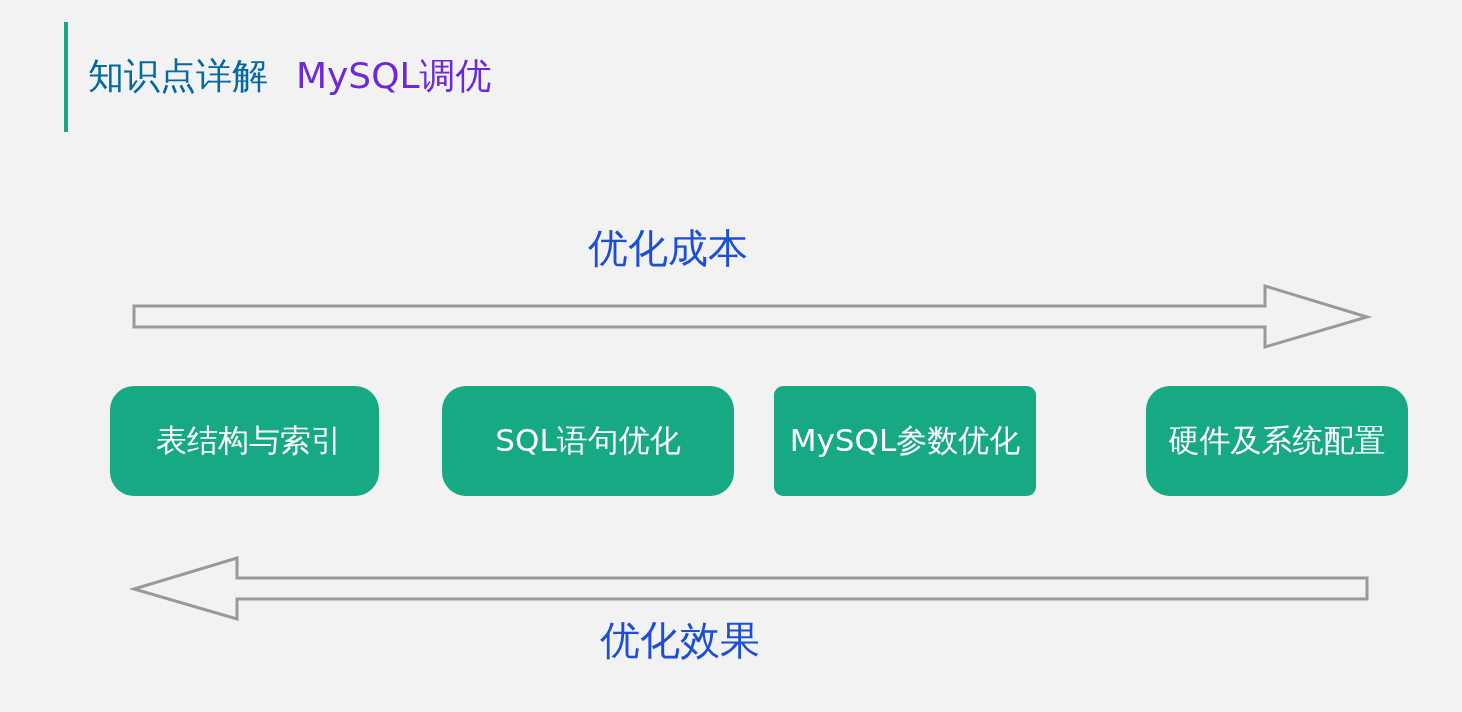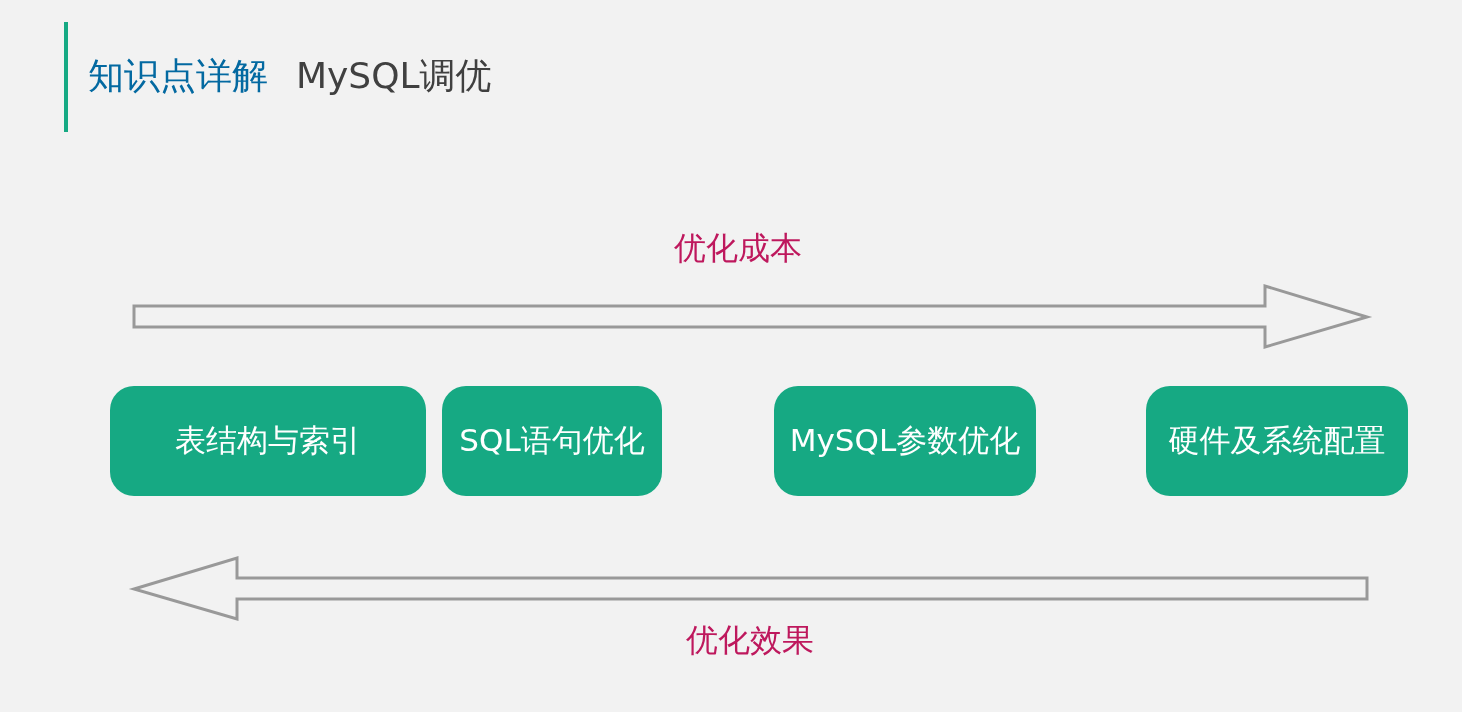--- a/index.html
+++ b/index.html
@@ -14,44 +14,44 @@
       position: absolute; left: 64px; top: 22px;
       width: 4px; height: 110px;
       background: #16a983;
     }
     .title {
       position: absolute; left: 88px; top: 52px;
       font-size: 36px; line-height: 48px;
       white-space: nowrap;
     }
     .title .prefix { color: #0369a1; }
-    .title .main { color: #404040; margin-left: 28px; }
+    .title .main { color: #6d28d9; margin-left: 28px; }
     .label {
       position: absolute;
-      font-size: 32px; color: #be185d;
+      font-size: 40px; color: #1d4ed8;
       white-space: nowrap;
-      text-align: center;
+      text-align: left;
       width: 300px;
       line-height: 44px;
     }
     .label-top { left: 588px; top: 226px; }
     .label-bottom { left: 600px; top: 618px; }
     svg.arrows { position: absolute; left: 0; top: 0; }
     .box {
       position: absolute; top: 386px; height: 110px;
       background: #16a983;
       border-radius: 24px;
       color: #ffffff;
       font-size: 31px;
       display: flex; align-items: center; justify-content: center;
       white-space: nowrap;
     }
-    .box1 { left: 110px; width: 316px; }
-    .box2 { left: 442px; width: 220px; text-align: right; }
-    .box3 { left: 774px; width: 262px; }
+    .box1 { left: 110px; width: 260px; padding-left: 9px; }
+    .box2 { left: 442px; width: 292px; text-align: right; }
+    .box3 { left: 774px; width: 262px; border-radius: 9px; }
     .box4 { left: 1106px; width: 262px; margin-left: 40px; }
   </style>
 </head>
 <body>
 
 <div class="accent-bar"></div>
 
 <div class="title">
   <span class="prefix">知识点详解</span><span class="main">MySQL调优</span>
 </div>

